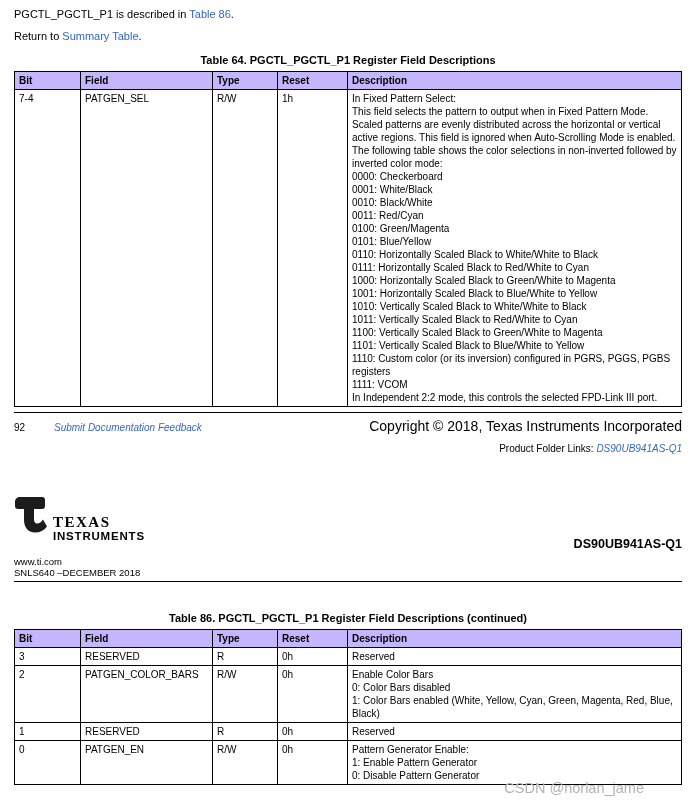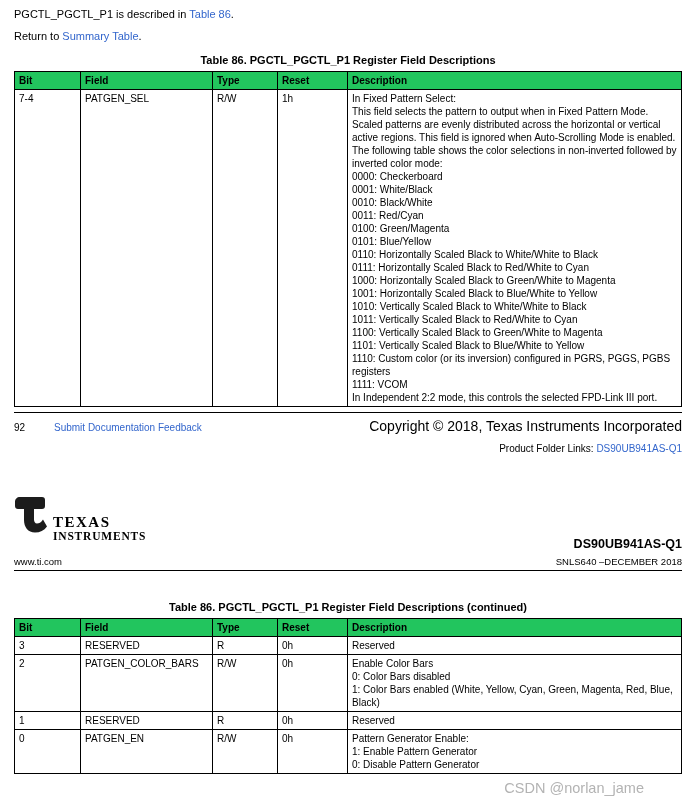--- a/index.html
+++ b/index.html
@@ -11,70 +11,70 @@
     position:relative;
     overflow:hidden;
   }
   .page { padding:8px 14px 0 14px; }
 
   .section-heading { font-size:11.5px; font-weight:bold; font-style:italic; margin-bottom:10px; }
   .section-num { display:inline-block; margin-right:16px; }
 
   .body-line { font-size:11px; margin-bottom:10px; }
   a.link { color:#3366CC; text-decoration:none; cursor:pointer; }
-  a.link.italic { }
+  a.link.italic { font-style:italic; }
 
   .table-title { text-align:center; font-size:11px; font-weight:bold; margin:12px 0 5px 0; }
 
   table.reg { border-collapse:collapse; width:668px; table-layout:fixed; }
   table.reg th, table.reg td {
     border:1px solid #000;
     font-size:10px;
     line-height:13px;
     vertical-align:top;
     padding:2px 4px;
     text-align:left;
     word-wrap:break-word;
   }
-  table.reg th { background:#22c55e; font-weight:bold; height:17px; }
+  table.reg th { background:#c4b5fd; font-weight:bold; height:17px; }
   th.col-bit, td.col-bit { padding-left:16px; }
   td.desc { white-space:pre-line; }
 
   .footer-rule { border-top:1px solid #000; margin-top:5px; width:668px; }
   .footer-row { display:flex; align-items:baseline; font-size:10px; margin-top:5px; width:668px; }
   .page-num { width:40px; }
   .copyright { margin-left:auto; font-size:14px; }
   .product-folder { text-align:right; font-size:10px; margin-top:9px; width:668px; }
 
   .p2-header { margin-top:42px; width:668px; }
   .logo-row { display:flex; align-items:flex-start; }
   .ti-logo { width:34px; height:38px; }
   .brand { margin-left:5px; padding-top:2px; }
   .brand-top { font-family:"Liberation Serif", serif; font-weight:bold; font-size:15px; letter-spacing:1.5px; line-height:15px;margin-top:17px; }
-  .brand-bottom { font-family:Liberation Serif, serif; font-weight:bold; font-size:11.5px; letter-spacing:0.8px; line-height:13px; }
+  .brand-bottom { font-family:Liberation Sans, sans-serif; font-weight:bold; font-size:11.5px; letter-spacing:0.8px; line-height:13px; }
   .part-line { text-align:right; font-weight:bold; font-size:12.5px; margin-top:-6px; }
-  .meta-row { display:flex; justify-content:space-between; font-size:9.5px; margin-top:5px; padding-bottom:3px; border-bottom:1.5px solid #000; }
+  .meta-row { display:flex; justify-content:space-between; font-size:9.5px; margin-top:5px; padding-bottom:3px; border-bottom:1.5px solid #000;flex-direction:column; }
 
   .watermark { position:absolute; right:52px; bottom:4px; font-size:14.5px; color:#b3b3b3; }
 </style>
 </head>
 <body>
 
 <div class="page">
 
 
   <p class="body-line">
     <span>PGCTL_PGCTL_P1 is described in </span><a class="link">Table 86</a><span>.</span>
   </p>
 
   <p class="body-line">
     <span>Return to </span><a class="link">Summary Table</a><span>.</span>
   </p>
 
-  <div class="table-title">Table 86. PGCTL_PGCTL_P1 Register Field Descriptions</div>
+  <div class="table-title">Table 64. PGCTL_PGCTL_P1 Register Field Descriptions</div>
 
   <table class="reg">
     <colgroup>
       <col style="width:66px">
         <col style="width:132px">
         <col style="width:65px">
         <col style="width:70px">
         <col>
     </colgroup>
     <thead>

